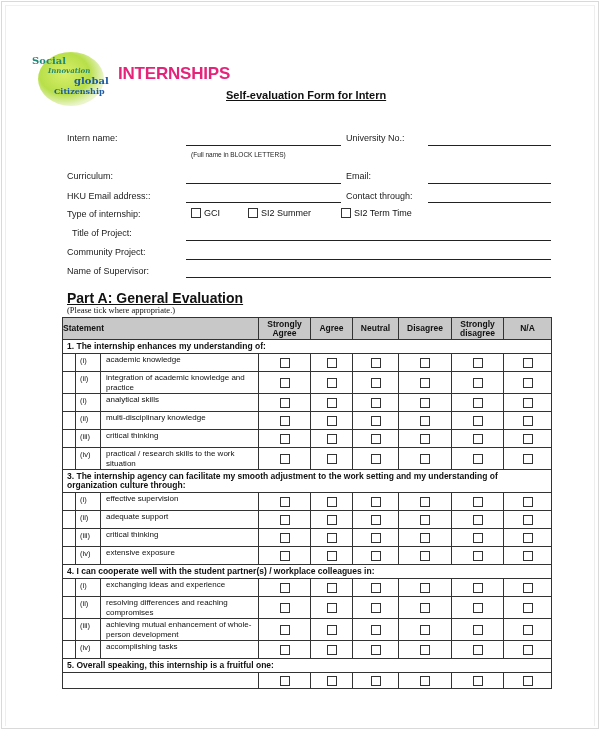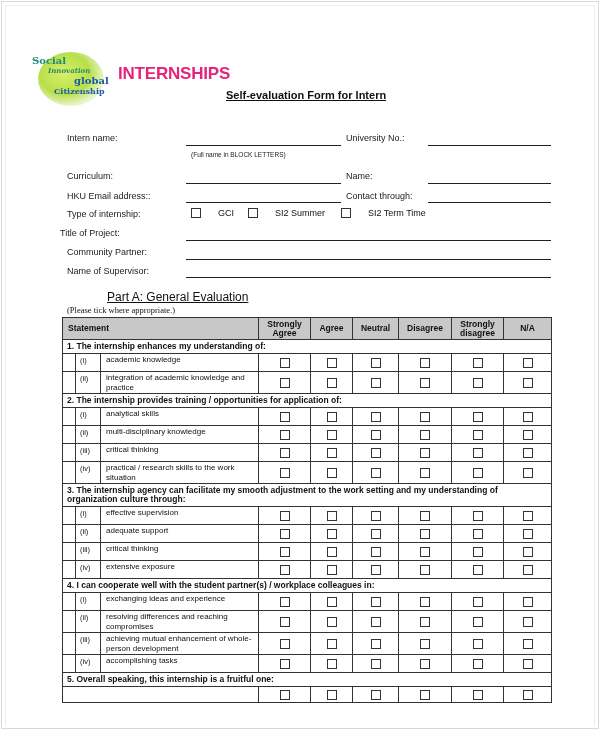--- a/index.html
+++ b/index.html
@@ -15,27 +15,27 @@
   .logo-t1 { left:4px; top:8px; font-size:10px; color:#1e8a7a; }
   .logo-t2 { left:20px; top:19px; font-size:7px; color:#2a8a6a; font-style:italic; }
   .logo-t3 { left:46px; top:28px; font-size:10px; color:#1b5aa8; }
   .logo-t4 { left:26px; top:39px; font-size:8px; color:#1b5aa8; }
   .brand { left:118px; top:64px; font-size:17px; font-weight:bold; color:#e6237a; letter-spacing:-0.2px;text-align:right; }
   .subtitle { left:226px; top:89px; font-size:11px; font-weight:bold; text-decoration:underline; }
   .lbl { font-size:9px; color:#222; }
   .line { position:absolute; height:0; border-top:1px solid #222; }
   .hint { font-size:6.5px; color:#222; }
   .cb { display:inline-block; width:8px; height:8px; border:1px solid #333; vertical-align:middle; }
-  .opt { font-size:9px; display:flex; align-items:flex-end; gap:17px; }
-  .parta { left:67px; top:290px; font-size:12px; font-weight:normal; text-decoration:underline;margin-left:40px; }
+  .opt { font-size:9px; display:flex; align-items:flex-end; gap:3px; }
+  .parta { left:67px; top:290px; font-size:14px; font-weight:bold; text-decoration:underline; }
   .tick { left:67px; top:305px; font-size:8.5px;font-family:Liberation Serif, serif; }
   table.eval { position:absolute; left:62px; top:317px; border-collapse:collapse; width:489px; font-size:8px; table-layout:fixed; }
   table.eval td, table.eval th { border:1px solid #333; padding:0; }
   table.eval th { background:#c8c8c8; font-weight:bold; text-align:center; font-size:8.5px; line-height:9px; height:21px; }
-  table.eval th.st { text-align:left; padding-left:5px; }
+  table.eval th.st { text-align:left; }
   td.sec { font-weight:bold; font-size:8.5px; padding:1px 4px !important; line-height:9px; }
   td.num { font-size:7.5px; padding-left:4px !important; vertical-align:top; padding-top:2px !important; }
   td.txt { padding:1px 4px 0 5px !important; line-height:10px; vertical-align:top; font-size:8px; }
   td.c { text-align:center; vertical-align:middle; }
   tr.r1 td { height:15px; }
   tr.r2 td { height:19px; }
   tr.s1 td { height:11px; }
   tr.s2 td { height:20px; }
 </style>
 </head>
@@ -55,21 +55,21 @@
 <div class="abs subtitle">Self-evaluation Form for Intern</div>
 
 <div class="abs lbl" style="left:67px;top:133px">Intern name:</div>
 <div class="line" style="left:186px;top:145px;width:155px"></div>
 <div class="abs hint" style="left:191px;top:151px">(Full name in BLOCK LETTERS)</div>
 <div class="abs lbl" style="left:346px;top:133px">University No.:</div>
 <div class="line" style="left:428px;top:145px;width:123px"></div>
 
 <div class="abs lbl" style="left:67px;top:171px">Curriculum:</div>
 <div class="line" style="left:186px;top:183px;width:155px"></div>
-<div class="abs lbl" style="left:346px;top:171px">Name:</div>
+<div class="abs lbl" style="left:346px;top:171px">Email:</div>
 <div class="line" style="left:428px;top:183px;width:123px"></div>
 
 <div class="abs lbl" style="left:67px;top:191px">HKU Email address::</div>
 <div class="line" style="left:186px;top:202px;width:155px"></div>
 <div class="abs lbl" style="left:346px;top:191px">Contact through:</div>
 <div class="line" style="left:428px;top:202px;width:123px"></div>
 
 <div class="abs lbl" style="left:67px;top:209px">Type of internship:</div>
 <div class="abs opt" style="left:191px;top:208px">
   <span class="cb"></span>
@@ -77,23 +77,23 @@
 </div>
 <div class="abs opt" style="left:248px;top:208px">
   <span class="cb"></span>
   <span>SI2 Summer</span>
 </div>
 <div class="abs opt" style="left:341px;top:208px">
   <span class="cb"></span>
   <span>SI2 Term Time</span>
 </div>
 
-<div class="abs lbl" style="left:60px;top:228px">Title of Project:</div>
+<div class="abs lbl" style="left:72px;top:228px">Title of Project:</div>
 <div class="line" style="left:186px;top:240px;width:365px"></div>
-<div class="abs lbl" style="left:67px;top:247px">Community Partner:</div>
+<div class="abs lbl" style="left:67px;top:247px">Community Project:</div>
 <div class="line" style="left:186px;top:259px;width:365px"></div>
 <div class="abs lbl" style="left:67px;top:266px">Name of Supervisor:</div>
 <div class="line" style="left:186px;top:277px;width:365px"></div>
 
 <div class="abs parta">Part A: General Evaluation</div>
 <div class="abs tick">(Please tick where appropriate.)</div>
 
 <table class="eval">
   <colgroup>
     <col style="width:13px">
@@ -136,23 +136,20 @@
         <td></td>
         <td class="num">(ii)</td>
         <td class="txt">integration of academic knowledge and practice</td>
         <td class="c"><span class="cb"></span></td>
         <td class="c"><span class="cb"></span></td>
         <td class="c"><span class="cb"></span></td>
         <td class="c"><span class="cb"></span></td>
         <td class="c"><span class="cb"></span></td>
         <td class="c"><span class="cb"></span></td>
       </tr>
-      <tr class="s1">
-        <td colspan="9" class="sec">2. The internship provides training / opportunities for application of:</td>
-      </tr>
       <tr class="r1">
         <td></td>
         <td class="num">(i)</td>
         <td class="txt">analytical skills</td>
         <td class="c"><span class="cb"></span></td>
         <td class="c"><span class="cb"></span></td>
         <td class="c"><span class="cb"></span></td>
         <td class="c"><span class="cb"></span></td>
         <td class="c"><span class="cb"></span></td>
         <td class="c"><span class="cb"></span></td>

